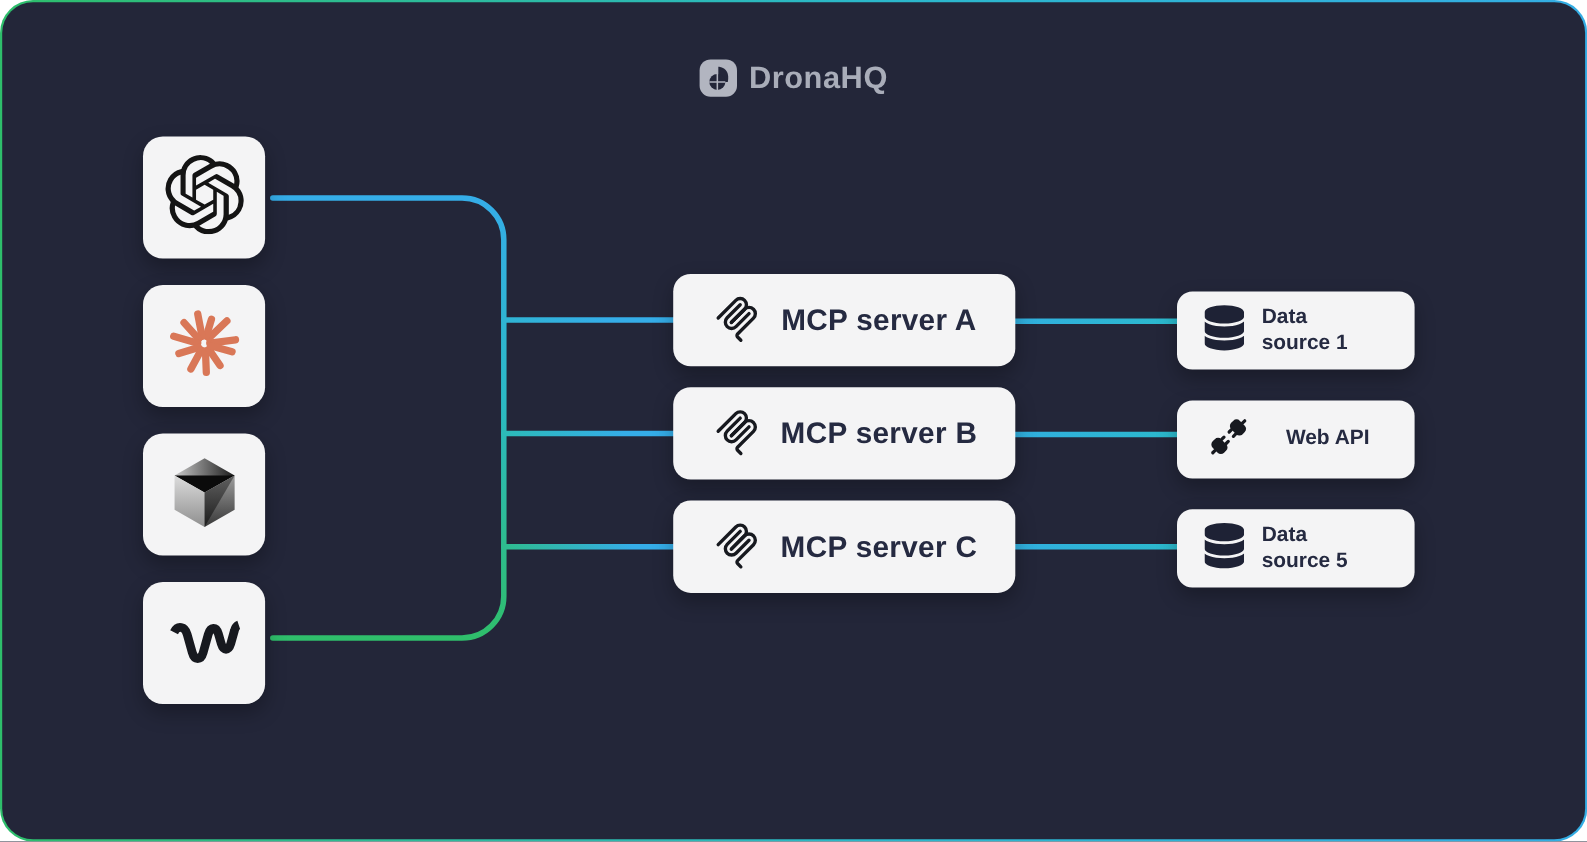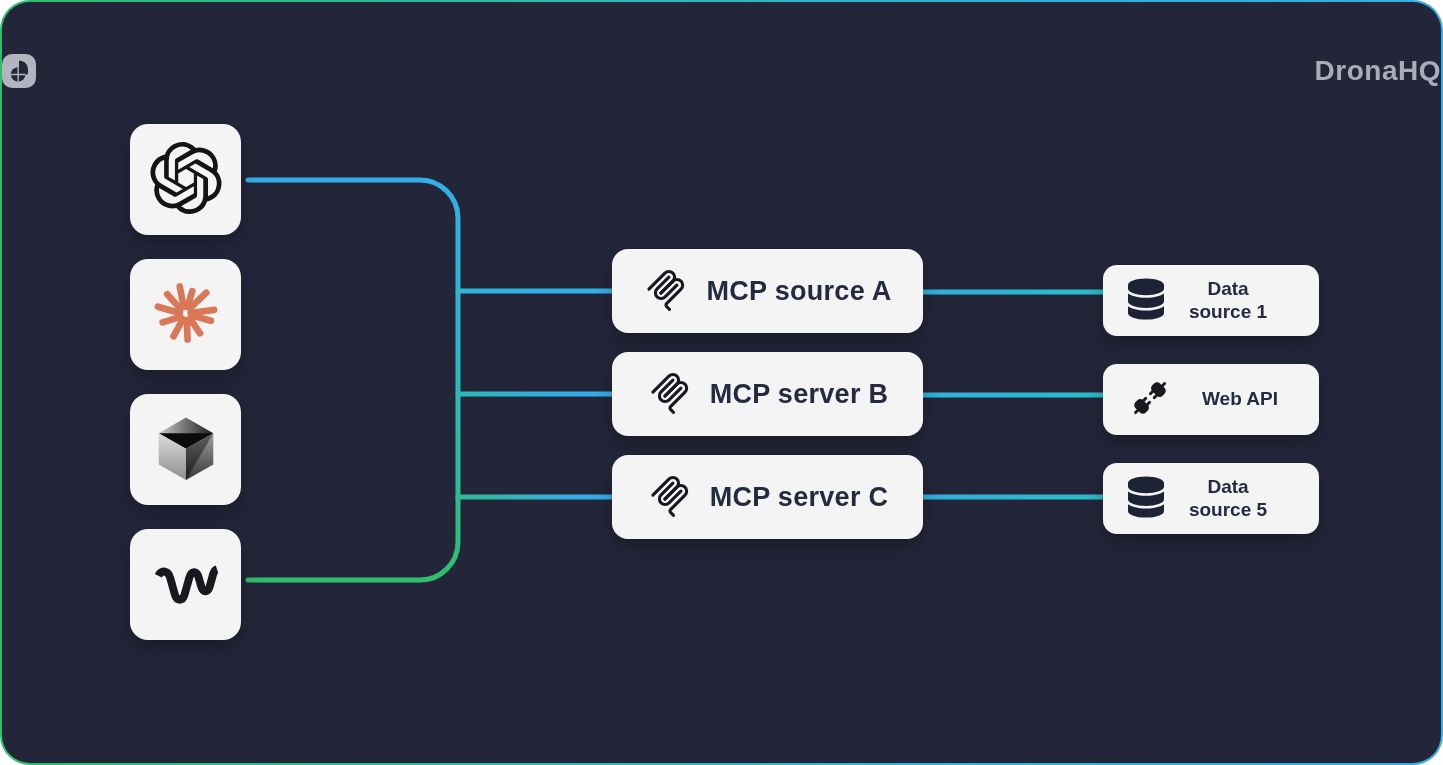--- a/index.html
+++ b/index.html
@@ -18,21 +18,21 @@
   .canvas {
     position: relative;
     width: 100%; height: 100%;
     background: #232639;
     border-radius: 28px;
     overflow: hidden;
   }
   
   .brand {
     position: absolute; top: 52px; left: 0; right: 0;
-    display: flex; justify-content: space-between; align-items: center; gap: 11px;
+    display: flex; justify-content: center; align-items: center; gap: 11px;
   }
   .brand-logo {
     width: 34px; height: 34px; border-radius: 10px;
     background: #B2B5C0;
     display: flex; align-items: center; justify-content: center;
   }
   .brand-name {
     font-size: 28px; font-weight: bold; color: #A9ADB9; letter-spacing: 0.5px;
   }
   
@@ -45,22 +45,22 @@
   }
   .client-card { left: 128px; width: 111px; height: 111px; border-radius: 18px; }
   .client-1 { top: 122px; } .client-2 { top: 257px; }
   .client-3 { top: 392px; } .client-4 { top: 527px; }
 
   .server-card { left: 610px; width: 311px; height: 84px; border-radius: 16px; gap: 17px; }
   .server-1 { top: 247px; } .server-2 { top: 350px; } .server-3 { top: 453px; }
   .server-label { font-size: 27px; font-weight: bold; color: #252A41; letter-spacing: 0.3px; }
 
   .resource-card {
-    left: 1101px; width: 216px; height: 71px; border-radius: 14px;
-    justify-content: flex-start; padding-left: 25px; gap: 16px; text-align: center;
+    left: 1068px; width: 216px; height: 71px; border-radius: 14px;
+    justify-content: flex-start; padding-left: 25px; gap: 16px;
   }
   .resource-1 { top: 263px; } .resource-2 { top: 362px; gap: 30px; } .resource-3 { top: 461px; }
   .resource-label {
     font-size: 19px; font-weight: bold; color: #252A41;
     line-height: 1.18; max-width: 96px;
   }
   
   .wires { position: absolute; inset: 0; z-index: 1; }
 </style>
 </head>
@@ -183,21 +183,21 @@
     </div>
 
     <div class="card server-card server-1">
       <span>
         <svg width="46" height="46" viewBox="0 0 195 195" fill="none" stroke="#17191F" stroke-width="13" stroke-linecap="round">
           <path d="M25 97.8528L92.8823 29.9706C102.255 20.598 117.451 20.598 126.823 29.9706C136.196 39.3431 136.196 54.5391 126.823 63.9117L75.5581 115.177"></path>
           <path d="M76.2653 114.47L126.823 63.9117C136.196 54.5391 151.392 54.5391 160.765 63.9117L161.118 64.2652C170.491 73.6378 170.491 88.8338 161.118 98.2063L99.7248 159.6C96.6006 162.724 96.6006 167.789 99.7248 170.913L112.331 183.52"></path>
           <path d="M109.853 46.9411L59.6482 97.1457C50.2757 106.518 50.2757 121.714 59.6482 131.087C69.0208 140.459 84.2168 140.459 93.5894 131.087L143.794 80.8822"></path>
         </svg>
       </span>
-      <span class="server-label">MCP source A</span>
+      <span class="server-label">MCP server A</span>
     </div>
 
     <div class="card server-card server-2">
       <span>
         <svg width="46" height="46" viewBox="0 0 195 195" fill="none" stroke="#17191F" stroke-width="13" stroke-linecap="round">
           <path d="M25 97.8528L92.8823 29.9706C102.255 20.598 117.451 20.598 126.823 29.9706C136.196 39.3431 136.196 54.5391 126.823 63.9117L75.5581 115.177"></path>
           <path d="M76.2653 114.47L126.823 63.9117C136.196 54.5391 151.392 54.5391 160.765 63.9117L161.118 64.2652C170.491 73.6378 170.491 88.8338 161.118 98.2063L99.7248 159.6C96.6006 162.724 96.6006 167.789 99.7248 170.913L112.331 183.52"></path>
           <path d="M109.853 46.9411L59.6482 97.1457C50.2757 106.518 50.2757 121.714 59.6482 131.087C69.0208 140.459 84.2168 140.459 93.5894 131.087L143.794 80.8822"></path>
         </svg>
       </span>

